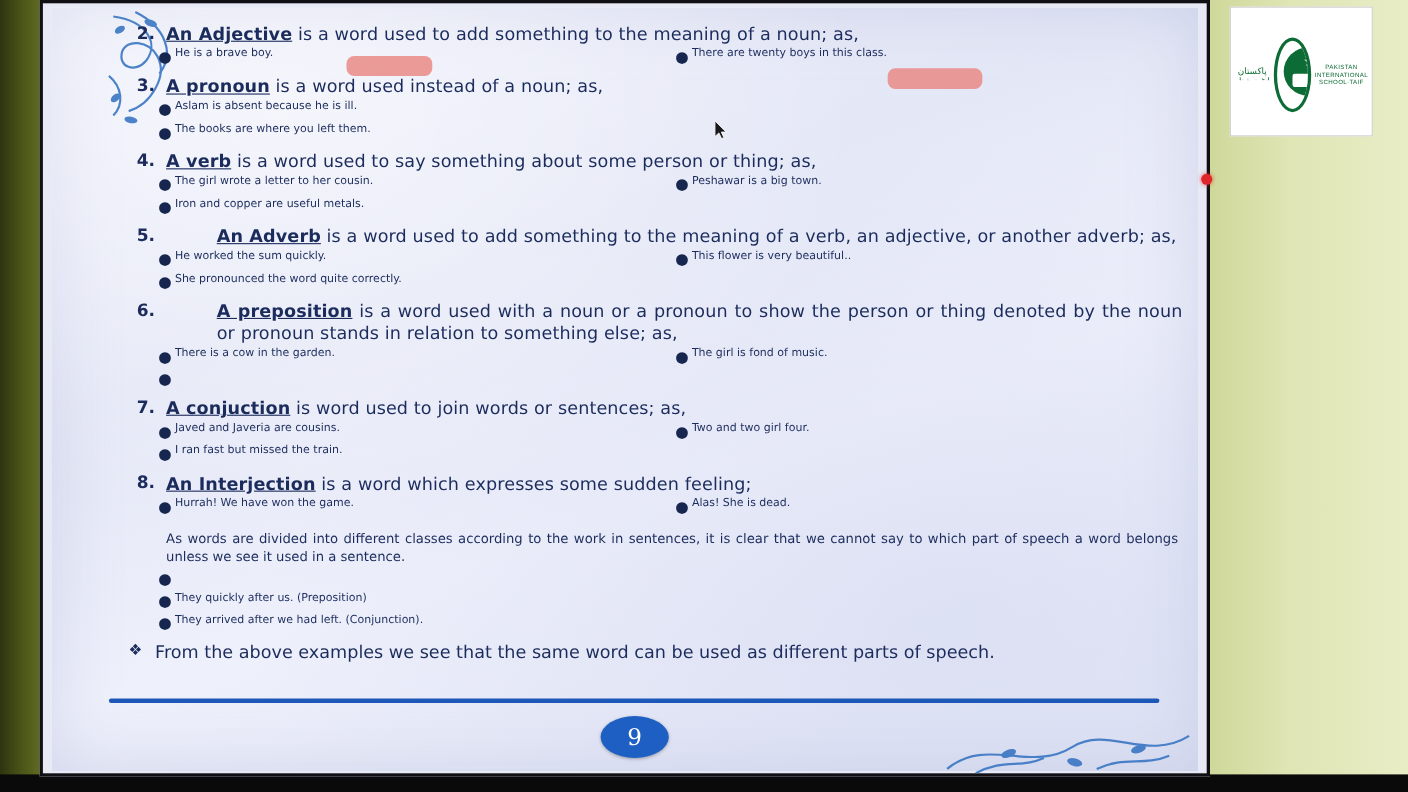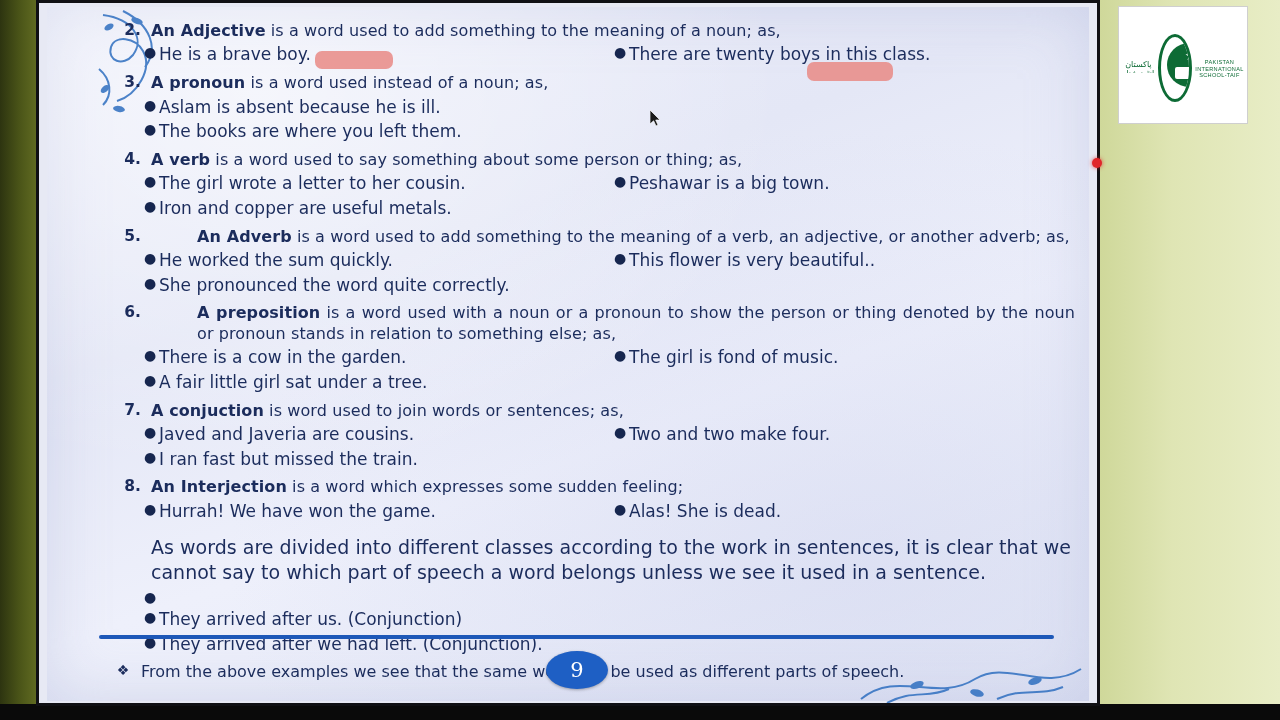--- a/index.html
+++ b/index.html
@@ -91,21 +91,21 @@
     font-size: 15.5px;
     font-weight: 700;
     color: #1b2c5c;
   }
   .def {
     font-size: 16px;
     line-height: 1.28;
     color: #1b2c5c;
     letter-spacing: 0.1px;
   }
-  .def b { font-weight: 700; }
+  .def b { font-weight: 700; text-decoration: underline; }
   .justify { text-align: justify; margin-left: 46px; }
 
   .bullets {
     margin: 0 0 6px 0;
     padding: 0;
     position: relative;
   }
   .brow {
     display: flex;
     align-items: flex-start;
@@ -117,29 +117,29 @@
   .bcol.left { width: 470px; flex: none; }
   .dot {
     flex: none;
     width: 18px;
     text-align: center;
     font-size: 14px;
     line-height: 1.45;
     color: #16264f;
   }
   .btxt {
-    font-size: 17px;
+    font-size: 10px;
     line-height: 1.45;
     color: #1b2c5c;
   }
   .indent-36 { margin-left: 36px; }
 
   .para {
     margin: 12px 0 2px 0;
-    font-size: 19px;
+    font-size: 12px;
     line-height: 1.3;
     color: #1b2c5c;
     text-align: justify;
     padding-left: 46px;
   }
   .final-row {
     display: flex;
     align-items: flex-start;
     margin-top: 4px;
   }
@@ -412,40 +412,39 @@
               <span class="btxt">There is a cow in the garden.</span>
             </div>
             <div class="bcol">
               <span class="dot">●</span>
               <span class="btxt">The girl is fond of music.</span>
             </div>
           </div>
           <div class="brow">
             <div class="bcol left">
               <span class="dot">●</span>
-              <span class="btxt">A  fair little girl sat under a tree.</span>
             </div>
           </div>
         </div>
 
         <div class="item">
           <div class="num">7.</div>
           <div class="def">
             <b>A conjuction</b><span> is word used to join words or sentences; as,</span>
           </div>
         </div>
         <div class="bullets indent-36">
           <div class="brow">
             <div class="bcol left">
               <span class="dot">●</span>
               <span class="btxt">Javed and Javeria are cousins.</span>
             </div>
             <div class="bcol">
               <span class="dot">●</span>
-              <span class="btxt">Two and two make four.</span>
+              <span class="btxt">Two and two girl four.</span>
             </div>
           </div>
           <div class="brow">
             <div class="bcol left">
               <span class="dot">●</span>
               <span class="btxt">I ran fast but missed the train.</span>
             </div>
           </div>
         </div>
 
@@ -469,21 +468,21 @@
         </div>
 
         <div class="para" style="width:920px">As words are divided into different classes according to the work in sentences, it is clear that we cannot say to which part of speech a word belongs unless we see it used in a sentence.</div>
 
         <div class="bullets indent-36">
           <div class="brow">
             <span class="dot">●</span>
           </div>
           <div class="brow">
             <span class="dot">●</span>
-            <span class="btxt">They arrived after us. (Conjunction)</span>
+            <span class="btxt">They quickly after us. (Preposition)</span>
           </div>
           <div class="brow">
             <span class="dot">●</span>
             <span class="btxt">They arrived after we had left. (Conjunction).</span>
           </div>
         </div>
 
         <div class="final-row">
           <div class="diamond">❖</div>
           <div class="final-text">From the above examples we see that the same word can be used as different parts of speech.</div>

